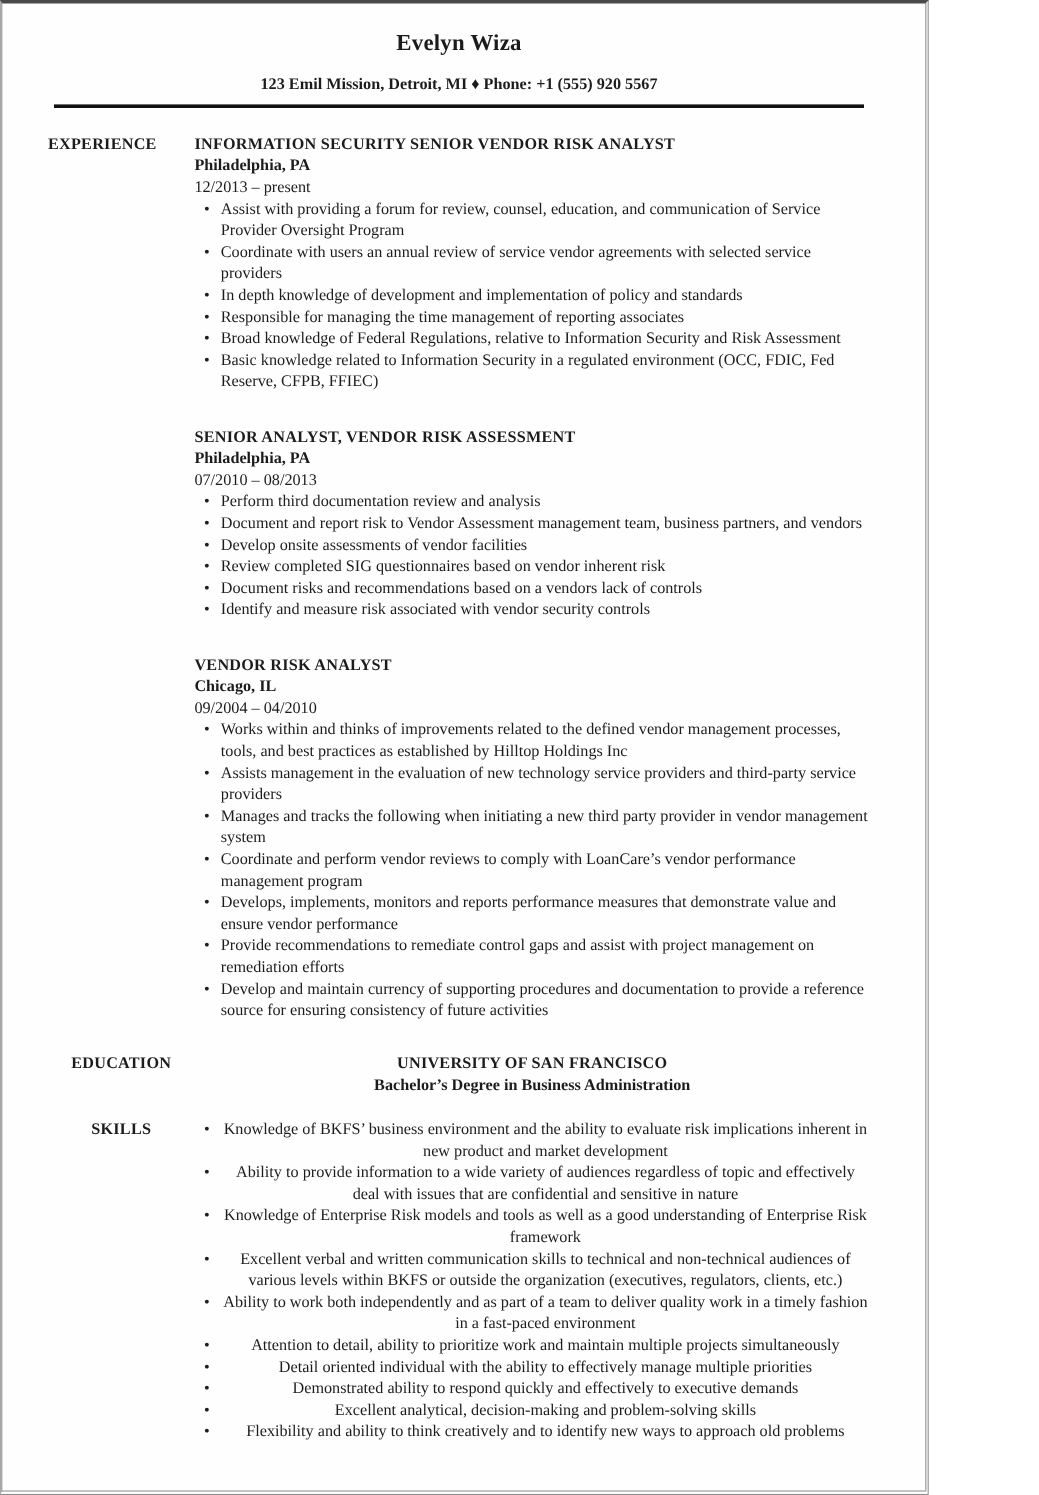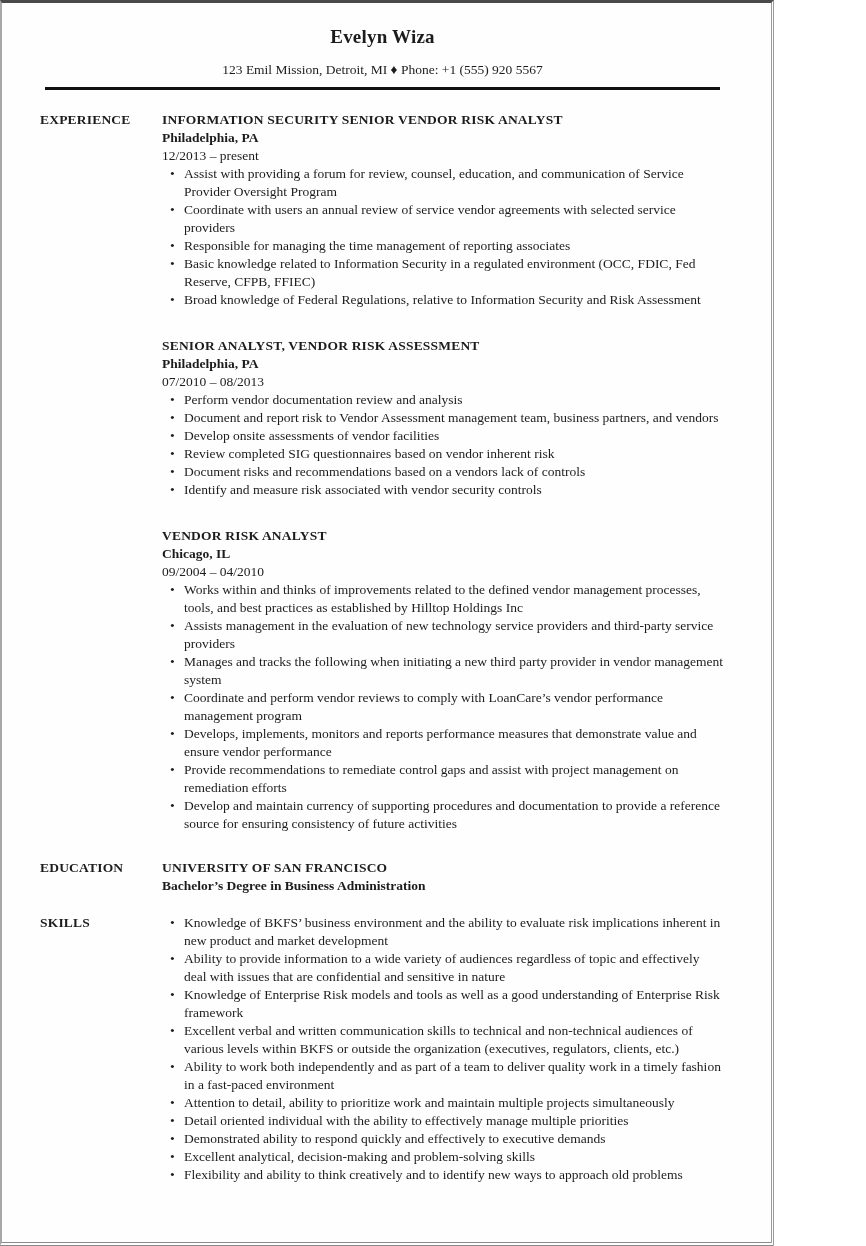--- a/index.html
+++ b/index.html
@@ -31,40 +31,40 @@
   .name {
     font-size: 19px;
     line-height: 24px;
     font-weight: bold;
     letter-spacing: 0.2px;
   }
   .contact {
     margin-top: 12px;
     font-size: 13.5px;
     line-height: 17px;
-    font-weight: normal;
+    font-weight: bold;
   }
   
   .sections { margin-top: 21px; }
   .section { display: flex; align-items: flex-start; }
   .section-label {
     width: 122px;
     flex: 0 0 122px;
     font-weight: bold;
     font-size: 13.5px;
     line-height: 18px;
     letter-spacing: 0.2px;
   }
   .section-content {
     flex: 1 1 auto;
     max-width: 660px;
     font-size: 13.5px;
     line-height: 18px;
   }
-  .section + .section { margin-top: 26px; }
+  .section + .section { margin-top: 26px; text-align: center; }
   .section.skills-section { margin-top: 19px; }
   
   .job + .job { margin-top: 28px; }
   .job-title { font-weight: bold; font-size: 13.5px; line-height: 18px; letter-spacing: 0.2px; }
   .job-location { font-weight: bold; line-height: 18px; }
   .job-dates { line-height: 18px; }
   
   ul.bullets { list-style: none; margin: 0; padding: 0; }
   ul.bullets li {
     position: relative;
@@ -98,32 +98,33 @@
       <div class="section-label">EXPERIENCE</div>
       <div class="section-content">
 
         <div class="job">
           <div class="job-title">INFORMATION SECURITY SENIOR VENDOR RISK ANALYST</div>
           <div class="job-location">Philadelphia, PA</div>
           <div class="job-dates">12/2013 – present</div>
           <ul class="bullets">
               <li>Assist with providing a forum for review, counsel, education, and communication of Service Provider Oversight Program</li>
               <li>Coordinate with users an annual review of service vendor agreements with selected service providers</li>
+              <li>In depth knowledge of development and implementation of policy and standards</li>
               <li>Responsible for managing the time management of reporting associates</li>
+              <li>Broad knowledge of Federal Regulations, relative to Information Security and Risk Assessment</li>
               <li>Basic knowledge related to Information Security in a regulated environment (OCC, FDIC, Fed Reserve, CFPB, FFIEC)</li>
-              <li>Broad knowledge of Federal Regulations, relative to Information Security and Risk Assessment</li>
             </ul>
         </div>
 
         <div class="job">
           <div class="job-title">SENIOR ANALYST, VENDOR RISK ASSESSMENT</div>
           <div class="job-location">Philadelphia, PA</div>
           <div class="job-dates">07/2010 – 08/2013</div>
           <ul class="bullets">
-              <li>Perform vendor documentation review and analysis</li>
+              <li>Perform third documentation review and analysis</li>
               <li>Document and report risk to Vendor Assessment management team, business partners, and vendors</li>
               <li>Develop onsite assessments of vendor facilities</li>
               <li>Review completed SIG questionnaires based on vendor inherent risk</li>
               <li>Document risks and recommendations based on a vendors lack of controls</li>
               <li>Identify and measure risk associated with vendor security controls</li>
             </ul>
         </div>
 
         <div class="job">
           <div class="job-title">VENDOR RISK ANALYST</div>

